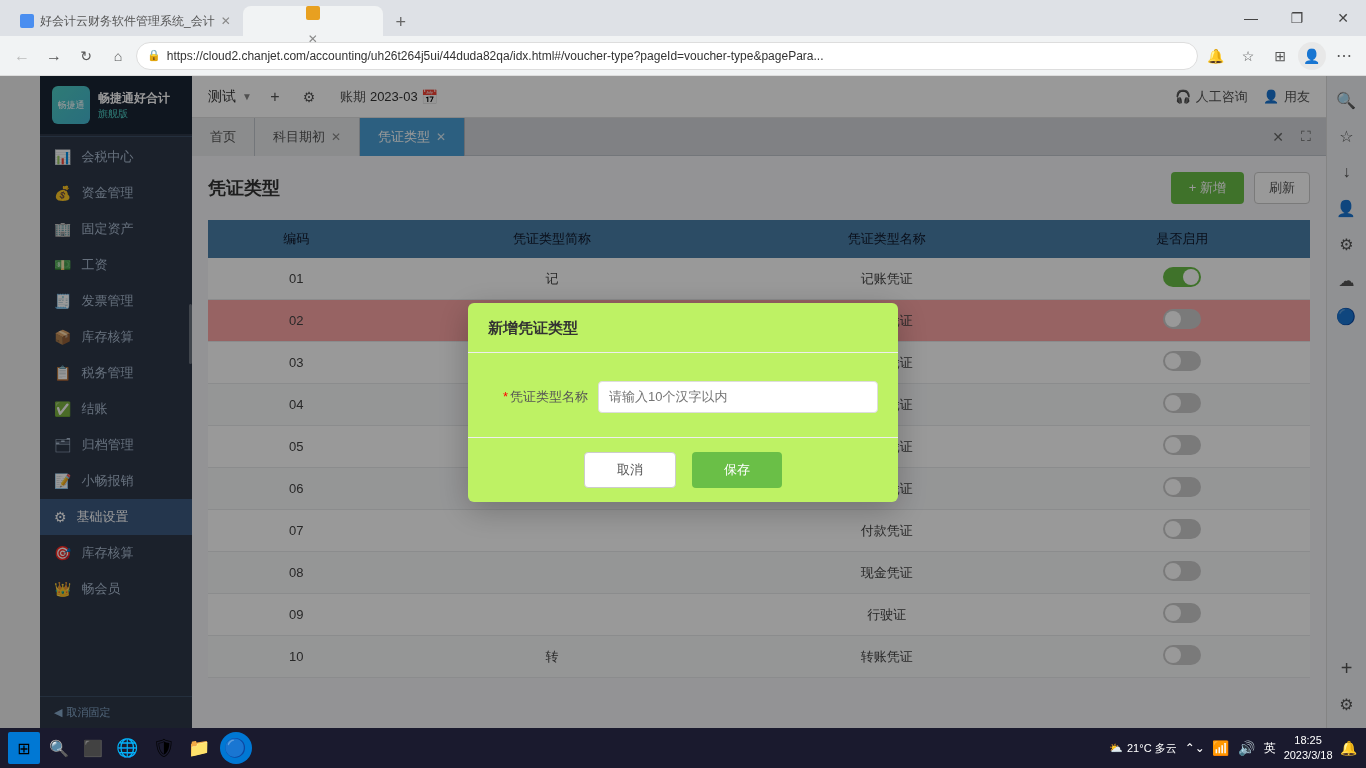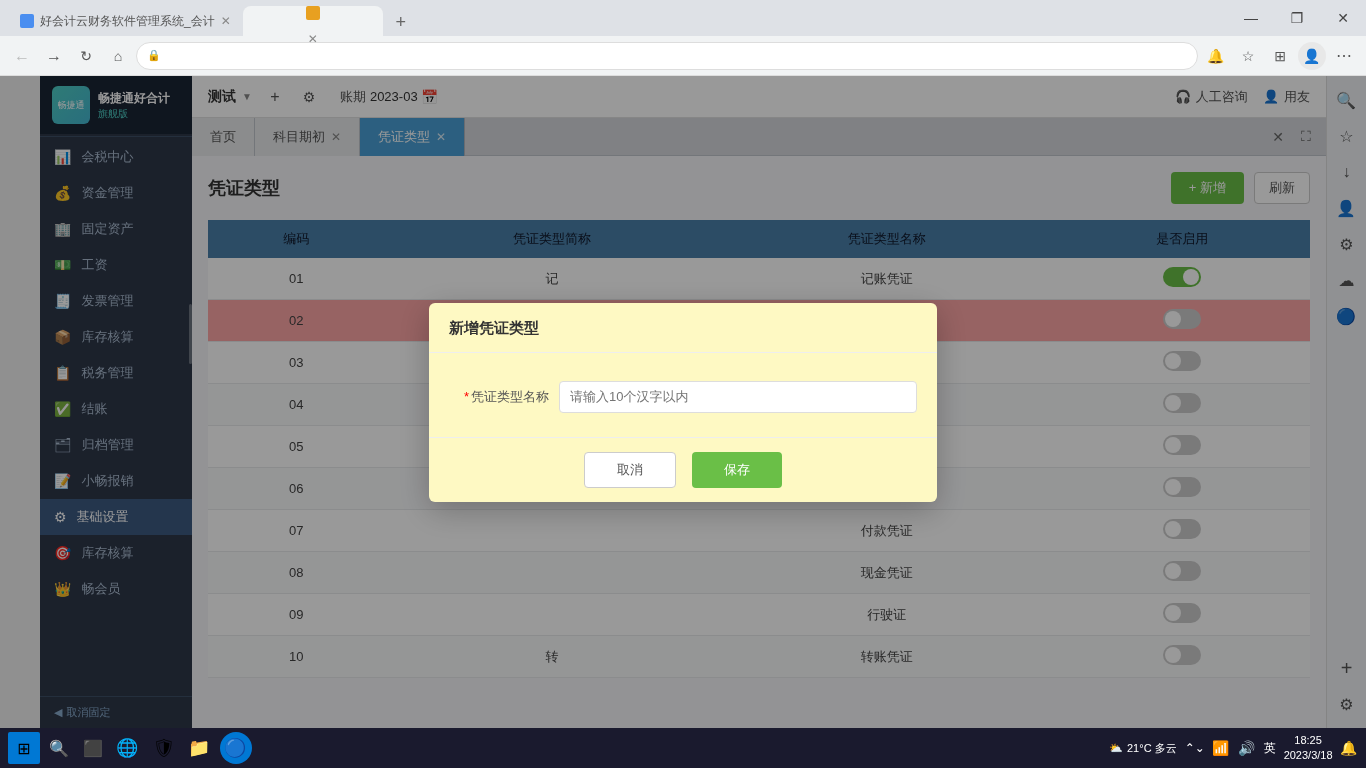--- a/index.html
+++ b/index.html
@@ -76,20 +76,21 @@
     </div>
   </div>
 
   <div class="browser-toolbar" style="display:flex;align-items:center;height:40px;background:#f1f3f4;padding:0 8px;gap:4px;border-bottom:1px solid #ddd;">
     <div class="nav-btn disabled" style="width:28px;height:28px;border-radius:50%;display:flex;align-items:center;justify-content:center;color:#bbb;font-size:16px;cursor:pointer;">←</div>
     <div class="nav-btn" style="width:28px;height:28px;border-radius:50%;display:flex;align-items:center;justify-content:center;color:#555;font-size:16px;cursor:pointer;">→</div>
     <div class="nav-btn" style="width:28px;height:28px;border-radius:50%;display:flex;align-items:center;justify-content:center;color:#555;font-size:14px;cursor:pointer;">↻</div>
     <div class="nav-btn" style="width:28px;height:28px;border-radius:50%;display:flex;align-items:center;justify-content:center;color:#555;font-size:14px;cursor:pointer;">⌂</div>
     <div class="address-bar" style="flex:1;height:28px;background:white;border-radius:14px;display:flex;align-items:center;padding:0 10px;gap:6px;border:1px solid #ddd;font-size:12px;color:#333;">
       <span style="font-size:11px;color:#555;">🔒</span>
+      <span class="address-url" style="flex:1;overflow:hidden;text-overflow:ellipsis;white-space:nowrap;">https://cloud2.chanjet.com/accounting/uh26t264j5ui/44duda82qa/idx.html#/voucher-type?pageId=voucher-type&amp;pagePara...</span>
     </div>
     <div class="toolbar-icon-btn" style="width:28px;height:28px;border-radius:50%;display:flex;align-items:center;justify-content:center;color:#555;font-size:14px;cursor:pointer;">🔔</div>
     <div class="toolbar-icon-btn" style="width:28px;height:28px;border-radius:50%;display:flex;align-items:center;justify-content:center;color:#555;font-size:14px;cursor:pointer;">☆</div>
     <div class="toolbar-icon-btn" style="width:28px;height:28px;border-radius:50%;display:flex;align-items:center;justify-content:center;color:#555;font-size:14px;cursor:pointer;">⊞</div>
     <div class="toolbar-icon-btn" style="width:28px;height:28px;border-radius:50%;display:flex;align-items:center;justify-content:center;color:#555;font-size:14px;cursor:pointer;background:#e8e8e8;">👤</div>
     <div class="toolbar-icon-btn" style="width:28px;height:28px;border-radius:50%;display:flex;align-items:center;justify-content:center;color:#555;font-size:16px;cursor:pointer;">⋯</div>
   </div>
 </div>
 
 <div style="display:flex; height:calc(768px - 76px - 40px);padding-left:40px;">
@@ -165,21 +166,21 @@
     <div style="padding:8px 14px;color:#88aacc;font-size:11px;cursor:pointer;border-top:1px solid #3d4f66;display:flex;align-items:center;gap:4px;">
       <span>◀</span>
       <span>取消固定</span>
     </div>
   </div>
 
   <div style="flex:1;display:flex;flex-direction:column;overflow:hidden;">
 
     <div style="height:42px;background:#fff;border-bottom:1px solid #e0e0e0;display:flex;align-items:center;padding:0 16px;gap:12px;">
       <div style="display:flex;align-items:center;gap:6px;cursor:pointer;">
-        <span style="font-size:14px;color:#333;font-weight:700;">测试</span>
+        <span style="font-size:14px;color:#333;font-weight:400;">测试</span>
         <span style="font-size:10px;color:#888;">▼</span>
       </div>
       <div style="width:22px;height:22px;display:flex;align-items:center;justify-content:center;cursor:pointer;color:#555;font-size:16px;">+</div>
       <div style="width:22px;height:22px;display:flex;align-items:center;justify-content:center;cursor:pointer;color:#555;font-size:14px;">⚙</div>
 
       <div style="display:flex;align-items:center;gap:4px;margin-left:8px;">
         <span style="font-size:13px;color:#555;">账期</span>
         <span style="font-size:13px;color:#333;font-weight:500;">2023-03</span>
         <span style="font-size:14px;cursor:pointer;">📅</span>
       </div>
@@ -306,21 +307,21 @@
     <div style="width:32px;height:32px;border-radius:4px;display:flex;align-items:center;justify-content:center;cursor:pointer;color:#555;font-size:16px;">👤</div>
     <div style="width:32px;height:32px;border-radius:4px;display:flex;align-items:center;justify-content:center;cursor:pointer;color:#555;font-size:16px;">⚙</div>
     <div style="width:32px;height:32px;border-radius:4px;display:flex;align-items:center;justify-content:center;cursor:pointer;color:#555;font-size:16px;">☁</div>
     <div style="width:32px;height:32px;border-radius:4px;display:flex;align-items:center;justify-content:center;cursor:pointer;color:#555;font-size:16px;">🔵</div>
     <div style="width:32px;height:32px;border-radius:4px;display:flex;align-items:center;justify-content:center;cursor:pointer;color:#555;font-size:20px;margin-top:auto;">+</div>
     <div style="width:32px;height:32px;border-radius:4px;display:flex;align-items:center;justify-content:center;cursor:pointer;color:#555;font-size:16px;">⚙</div>
   </div>
 </div>
 
 <div class="modal-overlay" style="position:fixed;top:76px;left:0;width:100%;height:calc(100% - 76px - 40px);background:rgba(0,0,0,0.4);z-index:1000;display:flex;align-items:center;justify-content:center;">
-  <div class="modal" style="background:#fef9c3;border-radius:6px;width:508px;box-shadow:0 8px 32px rgba(0,0,0,0.25);overflow:hidden;">
+  <div class="modal" style="background:#bef264;border-radius:6px;width:430px;box-shadow:0 8px 32px rgba(0,0,0,0.25);overflow:hidden;">
     <div style="padding:16px 20px 14px;font-size:15px;font-weight:600;color:#333;border-bottom:1px solid #eee;">
       <span>新增凭证类型</span>
     </div>
     <div style="padding:28px 20px 16px;">
 
 
       <div style="display:flex;align-items:center;margin-bottom:8px;">
         <label style="width:110px;font-size:13px;color:#555;text-align:right;padding-right:10px;flex-shrink:0;">
           <span style="color:red;margin-right:2px;">*</span>凭证类型名称
         </label>

